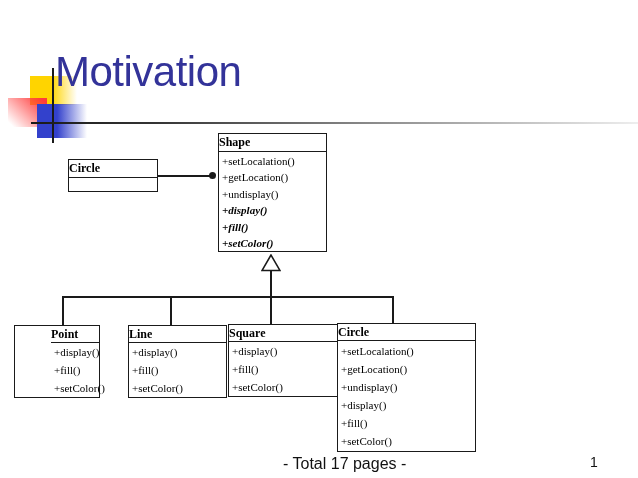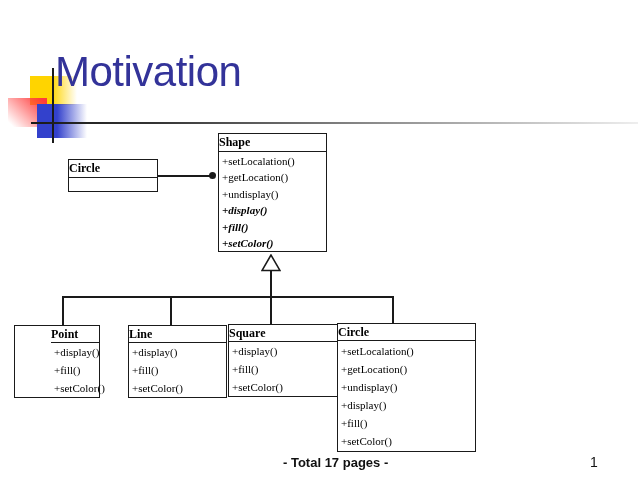--- a/index.html
+++ b/index.html
@@ -83,21 +83,21 @@
   .assoc-dot    { left:209px; top:172px; width:7px; height:7px; border-radius:50%; z-index:6; }
   .stem-line    { left:270px; top:271px; width:1.5px; height:26px; }
   .bus-line     { left:62px;  top:296px; width:332px; height:1.5px; }
   .drop-point   { left:62px;  top:296px; width:1.5px; height:29px; }
   .drop-line    { left:170px; top:296px; width:1.5px; height:29px; }
   .drop-square  { left:270px; top:296px; width:1.5px; height:28px; }
   .drop-circle  { left:392px; top:296px; width:1.5px; height:27px; }
   .gen-triangle { position:absolute; left:261px; top:254px; z-index:6; }
 
   
-  .footer-count  { position:absolute; left:283px; top:455px; font-size:13px; color:#111;font-weight:bold; }
+  .footer-count  { position:absolute; left:283px; top:455px; font-size:16px; color:#111; }
   .footer-number { position:absolute; left:590px; top:454px; font-size:14px; color:#111; }
 </style>
 </head>
 <body>
 
 <div class="deco deco-yellow"></div>
 <div class="deco deco-red"></div>
 <div class="deco deco-blue"></div>
 <div class="deco deco-vline"></div>
 <div class="deco deco-hline"></div>

